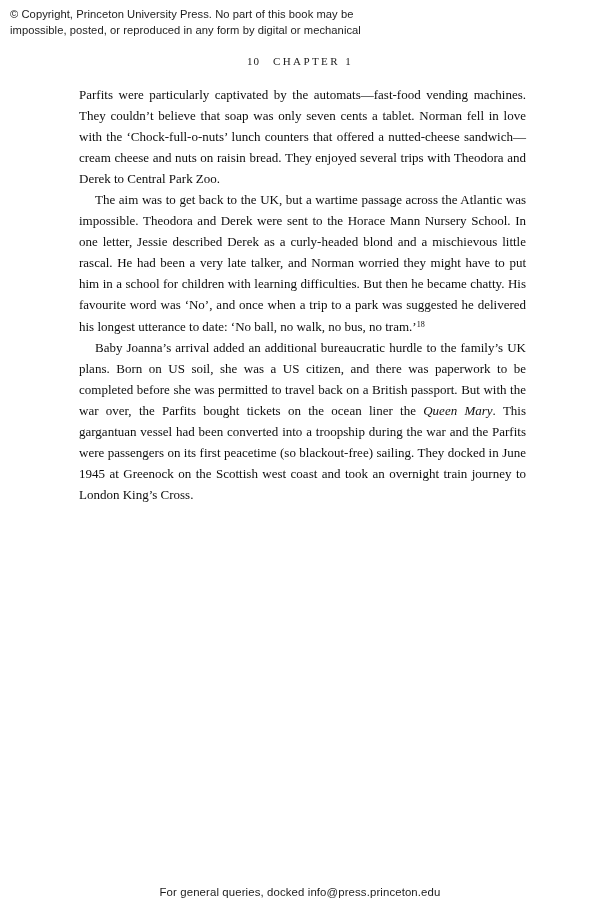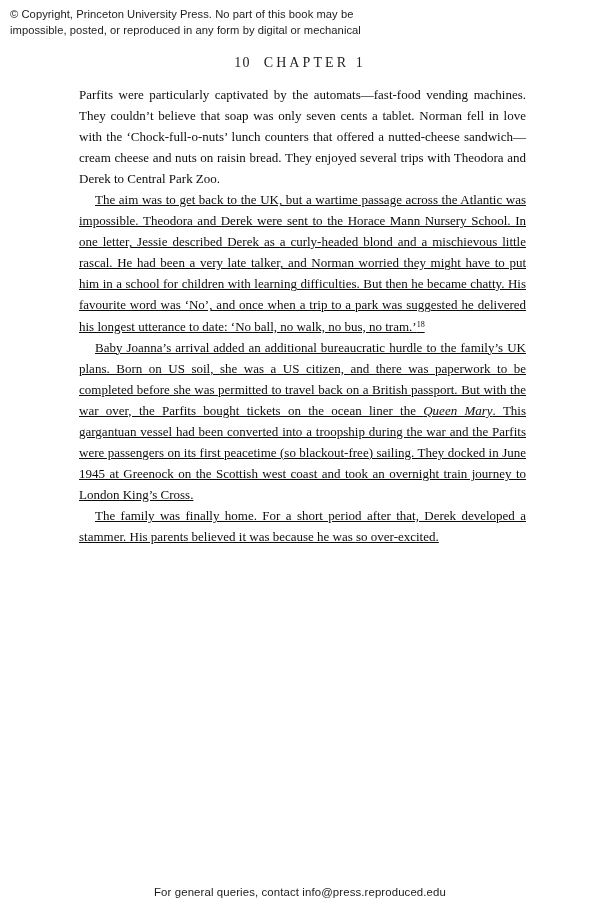--- a/index.html
+++ b/index.html
@@ -36,21 +36,21 @@
   }
 
   
   .running-head {
     position: absolute;
     top: 55px;
     left: 0;
     width: 600px;
     text-align: center;
     font-family: "Liberation Serif", "DejaVu Serif", serif;
-    font-size: 14px;
+    font-size: 11px;
     color: #222222;
     white-space: nowrap;
   }
   .running-head .folio {
     letter-spacing: 0.09em;
   }
   .running-head .rh-gap {
     display: inline-block;
     width: 13px;
   }
@@ -70,21 +70,20 @@
     font-size: 13px;
     line-height: 21.05px;
     text-align: justify;
     text-justify: inter-word;
     color: #0d0d0d;
     hyphens: none;
     word-spacing: -0.002em;
   }
   .body-paragraph.indented {
     text-indent: 16px;
-    text-decoration: underline;
   }
   .body-paragraph em {
     font-style: italic;
   }
   .body-paragraph sup {
     font-size: 0.62em;
     vertical-align: 0.46em;
     line-height: 0;
   }
 
@@ -115,19 +114,18 @@
 </div>
 
 <div class="text-block">
 
   <p class="body-paragraph">Parfits were particularly captivated by the automats—fast-food vending machines. They couldn’t believe that soap was only seven cents a tablet. Norman fell in love with the ‘Chock-full-o-nuts’ lunch counters that offered a nutted-cheese sandwich—cream cheese and nuts on raisin bread. They enjoyed several trips with Theodora and Derek to Central Park Zoo.</p>
 
   <p class="body-paragraph indented"><span>The aim was to get back to the UK, but a wartime passage across the Atlantic was impossible. Theodora and Derek were sent to the Horace Mann Nursery School. In one letter, Jessie described Derek as a curly-headed blond and a mischievous little rascal. He had been a very late talker, and Norman worried they might have to put him in a school for children with learning difficulties. But then he became chatty. His favourite word was ‘No’, and once when a trip to a park was suggested he delivered his longest utterance to date: ‘No ball, no walk, no bus, no tram.’</span><sup>18</sup></p>
 
   <p class="body-paragraph indented"><span>Baby Joanna’s arrival added an additional bureaucratic hurdle to the family’s UK plans. Born on US soil, she was a US citizen, and there was paperwork to be completed before she was permitted to travel back on a British passport. But with the war over, the Parfits bought tickets on the ocean liner the </span><em>Queen Mary</em><span>. This gargantuan vessel had been converted into a troopship during the war and the Parfits were passengers on its first peacetime (so blackout-free) sailing. They docked in June 1945 at Greenock on the Scottish west coast and took an overnight train journey to London King’s Cross.</span></p>
 
-  <p class="body-paragraph indented">The family was finally home. For a short period after that, Derek developed a stammer. His parents believed it was because he was so over-excited.</p>
 
 </div>
 
 <div class="page-footer">
-  <span>For general queries, contact info@press.reproduced.edu</span>
+  <span>For general queries, docked info@press.princeton.edu</span>
 </div>
 
 </body></html>

